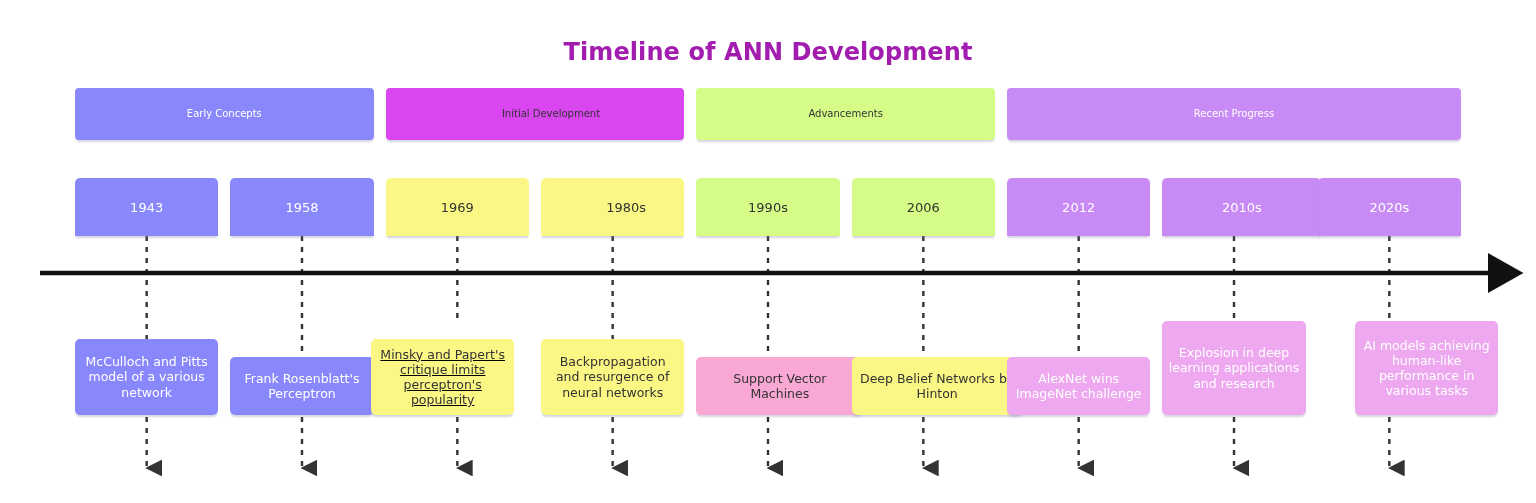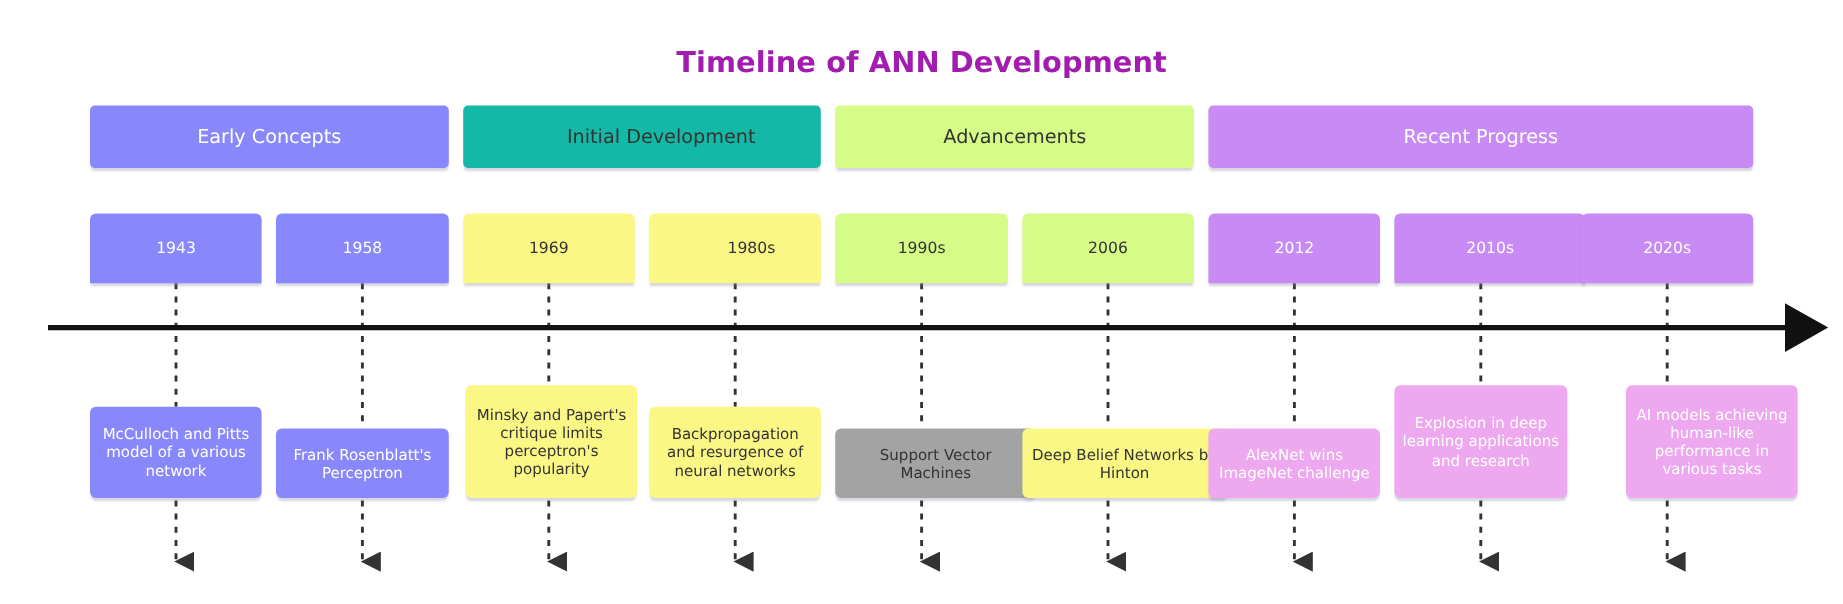--- a/index.html
+++ b/index.html
@@ -49,21 +49,21 @@
     top: 0;
     height: 52px;
     border-radius: 4px;
     box-sizing: border-box;
     display: flex;
     align-items: center;
     justify-content: center;
     box-shadow: 0 3px 2px -1px rgba(120,120,160,0.30);
   }
   .section-label {
-    font-size: 16px;
+    font-size: 10px;
     line-height: 1.15;
     text-align: center;
     padding: 0 8px;
   }
 
   
   #period-band {
     position: absolute;
     left: 75px;
     top: 178px;
@@ -151,21 +151,21 @@
 
 <line id="axis-line" x1="40" y1="273" x2="1492" y2="273" stroke="#111111" stroke-width="4.5" marker-end="url(#arrow-right)"></line>
   </svg>
 
 <div id="chart-title">Timeline of ANN Development</div>
 
 <div id="section-band">
     <div class="section-box" style="left: 0px; width: 298.667px; background: rgb(136, 136, 252);">
       <div class="section-label txt-light">Early Concepts</div>
     </div>
-    <div class="section-box" style="left: 310.667px; width: 298.667px; background: #14b8a6; padding-left: 32px;">
+    <div class="section-box" style="left: 310.667px; width: 298.667px; background: #d946ef; padding-left: 32px;">
       <div class="section-label txt-dark">Initial Development</div>
     </div>
     <div class="section-box" style="left: 621.333px; width: 298.667px; background: rgb(212, 252, 134);">
       <div class="section-label txt-dark">Advancements</div>
     </div>
     <div class="section-box" style="left: 932px; width: 454px; background: rgb(200, 138, 245);">
       <div class="section-label txt-light">Recent Progress</div>
     </div>
   </div>
 
@@ -199,27 +199,27 @@
     </div>
   </div>
 
 <div id="event-band">
     <div class="event-box" style="left: 0px; width: 143.333px; height: 76px; background: rgb(136, 136, 252);">
       <div class="event-label txt-light">McCulloch and Pitts model of a various network</div>
     </div>
     <div class="event-box" style="left: 155.333px; width: 143.333px; height: 58px; background: rgb(136, 136, 252);">
       <div class="event-label txt-light">Frank Rosenblatt's Perceptron</div>
     </div>
-    <div class="event-box" style="left: 313px; width: 143.333px; height: 94px; background: rgb(250, 247, 133);">
+    <div class="event-box" style="left: 296px; width: 143.333px; height: 76px; background: rgb(250, 247, 133); text-decoration: underline;">
       <div class="event-label txt-dark">Minsky and Papert's critique limits perceptron's popularity</div>
     </div>
     <div class="event-box" style="left: 466px; width: 143.333px; height: 76px; background: rgb(250, 247, 133); margin-top: 16px;">
       <div class="event-label txt-dark">Backpropagation and resurgence of neural networks</div>
     </div>
-    <div class="event-box" style="left: 621.333px; width: 167px; height: 58px; background: #a3a3a3;">
+    <div class="event-box" style="left: 621.333px; width: 167px; height: 58px; background: #f9a8d4;">
       <div class="event-label txt-dark">Support Vector Machines</div>
     </div>
     <div class="event-box" style="left: 776.667px; width: 171px; height: 58px; background: rgb(250, 247, 133);">
       <div class="event-label txt-dark">Deep Belief Networks by Hinton</div>
     </div>
     <div class="event-box" style="left: 932px; width: 143.333px; height: 58px; background: rgb(237, 168, 240);">
       <div class="event-label txt-light">AlexNet wins ImageNet challenge</div>
     </div>
     <div class="event-box" style="left: 1087.33px; width: 143.333px; height: 94px; background: rgb(237, 168, 240);">
       <div class="event-label txt-light">Explosion in deep learning applications and research</div>

